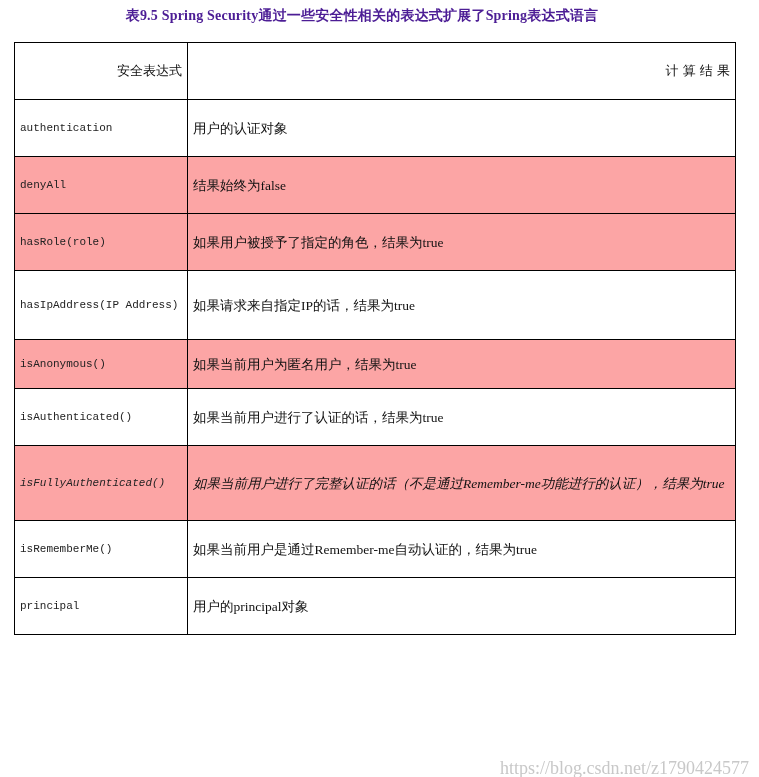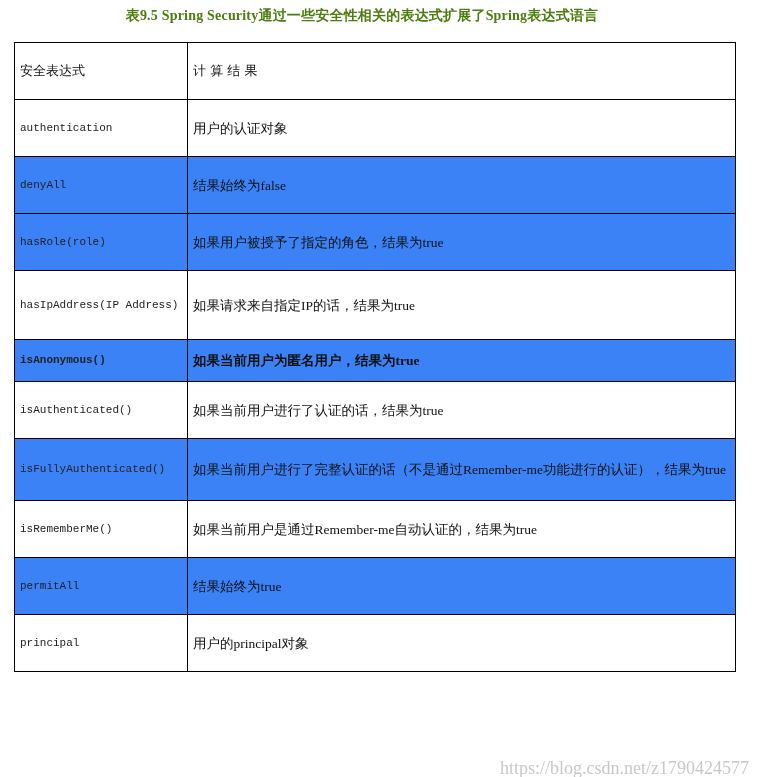--- a/index.html
+++ b/index.html
@@ -1,43 +1,43 @@
 <!DOCTYPE html>
 <html><head>
   <meta charset="utf-8">
   <style>
     html, body { margin: 0; padding: 0; background: #ffffff; }
     body { width: 759px; height: 777px; position: relative; overflow: hidden; }
     .caption {
       position: absolute; left: 0; top: 7px; width: 724px; text-align: center;
-      font-family: "Liberation Serif", serif; font-weight: bold; font-size: 14px; color: #4d7c0f;
+      font-family: "Liberation Serif", serif; font-weight: bold; font-size: 14px; color: #4c1d95;
       letter-spacing: 0.2px;
     }
     table.sec {
       position: absolute; left: 14px; top: 42px; width: 721px;
       border-collapse: collapse; table-layout: fixed;
     }
     table.sec td, table.sec th {
       border: 1.5px solid #000; padding: 0 5px; vertical-align: middle;
     }
     table.sec th {
       height: 56px; font-weight: normal; font-family: "DejaVu Sans", sans-serif;
-      font-size: 13px; color: #111; text-align: left; background: #fff;
+      font-size: 13px; color: #111; text-align: right; background: #fff;
     }
     col.c1 { width: 173px; }
     col.c2 { width: 548px; }
     td.expr {
       font-family: "Liberation Mono", monospace; font-size: 11px; color: #222; line-height: 15px;
       padding-left: 4px;
     }
     td.res {
       font-family: "Liberation Serif", serif; font-size: 13.5px; color: #111; line-height: 19px;
       padding-left: 5px;
     }
-    tr.alt td { background: #3b82f6; }
+    tr.alt td { background: #fca5a5; }
     .watermark {
       position: absolute; right: 10px; top: 758px;
       font-family: "Liberation Serif", serif; font-size: 18px; color: #c8c8c8;
     }
   </style>
 </head>
 <body>
 
 <div class="caption">表9.5   Spring Security通过一些安全性相关的表达式扩展了Spring表达式语言</div>
 
@@ -62,39 +62,35 @@
         <td class="res">结果始终为false</td>
       </tr>
     <tr class="alt" style="height: 57px; margin-top: 16px;">
         <td class="expr">hasRole(role)</td>
         <td class="res">如果用户被授予了指定的角色，结果为true</td>
       </tr>
     <tr style="height: 69px;">
         <td class="expr">hasIpAddress(IP Address)</td>
         <td class="res">如果请求来自指定IP的话，结果为true</td>
       </tr>
-    <tr class="alt" style="height: 42px; font-weight: bold;">
+    <tr class="alt" style="height: 49px;">
         <td class="expr">isAnonymous()</td>
         <td class="res">如果当前用户为匿名用户，结果为true</td>
       </tr>
     <tr style="height: 57px; padding-left: 40px;">
         <td class="expr">isAuthenticated()</td>
         <td class="res">如果当前用户进行了认证的话，结果为true</td>
       </tr>
-    <tr class="alt" style="height: 62px;">
+    <tr class="alt" style="height: 75px; font-style: italic;">
         <td class="expr">isFullyAuthenticated()</td>
         <td class="res">如果当前用户进行了完整认证的话（不是通过Remember-me功能进行的认证），结果为true</td>
       </tr>
     <tr style="height: 57px;">
         <td class="expr">isRememberMe()</td>
         <td class="res">如果当前用户是通过Remember-me自动认证的，结果为true</td>
-      </tr>
-    <tr class="alt" style="height: 57px;">
-        <td class="expr">permitAll</td>
-        <td class="res">结果始终为true</td>
       </tr>
     <tr style="height: 57px;">
         <td class="expr">principal</td>
         <td class="res">用户的principal对象</td>
       </tr>
   </tbody>
 </table>
 
 <div class="watermark">https://blog.csdn.net/z1790424577</div>
 

